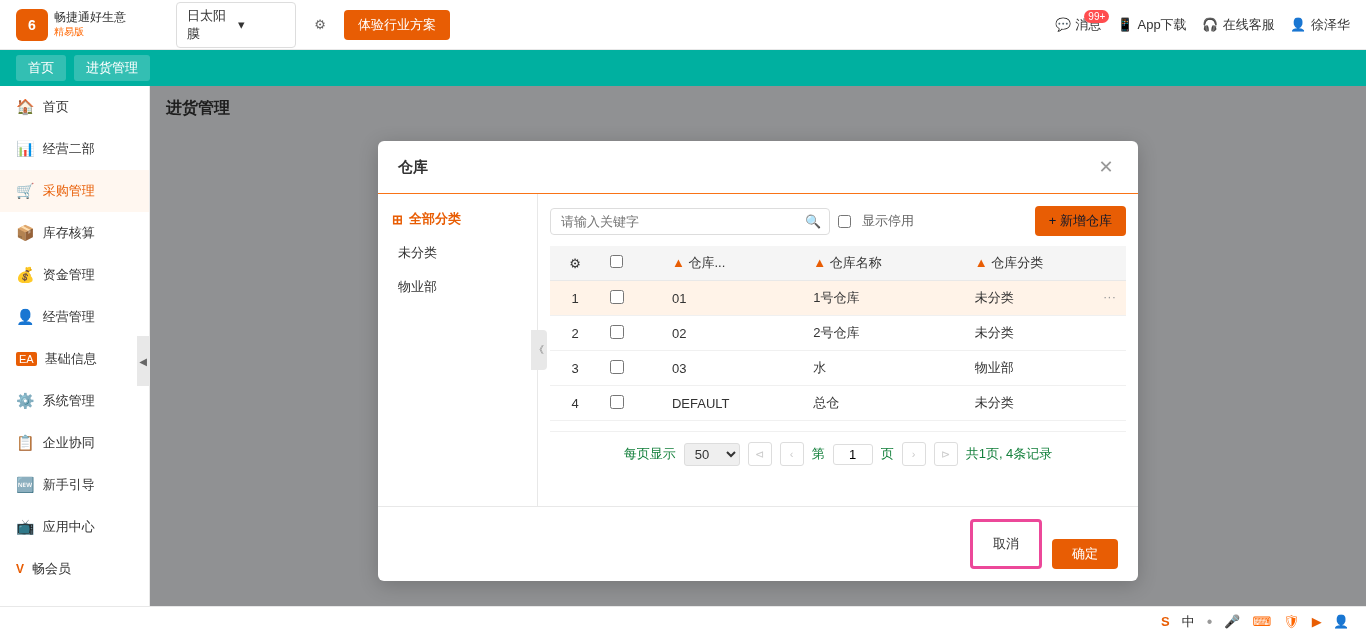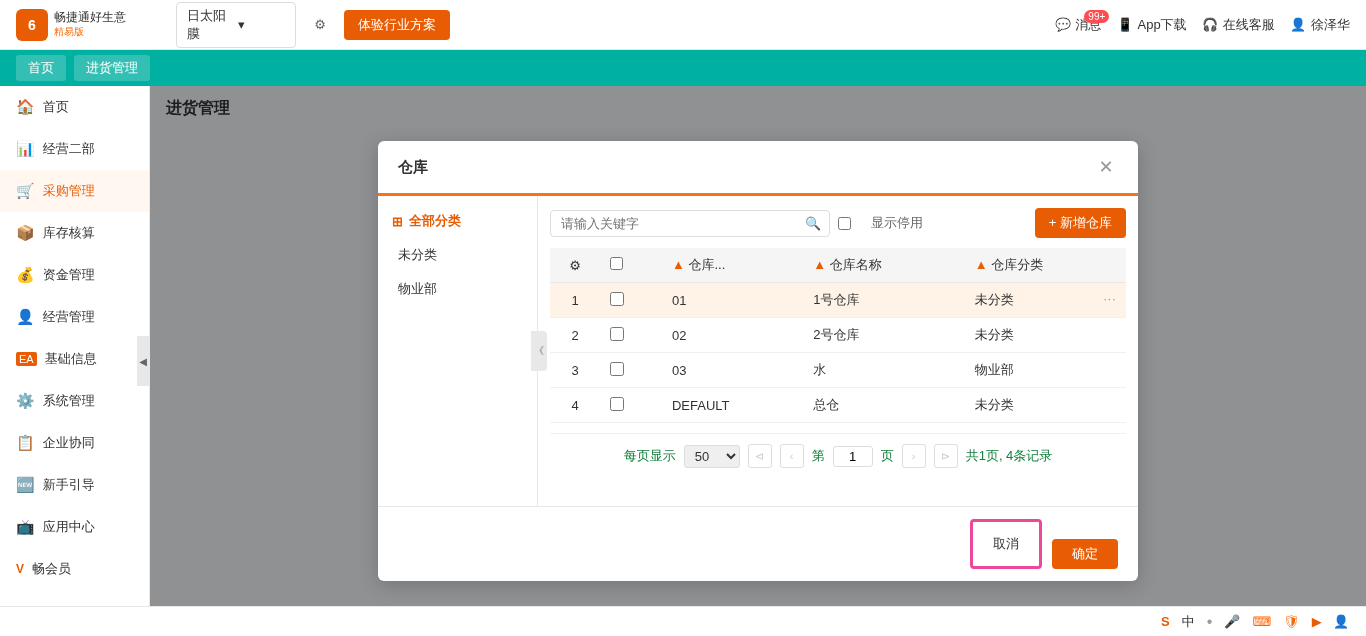--- a/index.html
+++ b/index.html
@@ -120,21 +120,21 @@
       border-radius: 6px;
       width: 760px;
       min-height: 440px;
       box-shadow: 0 4px 20px rgba(0,0,0,0.2);
       display: flex;
       flex-direction: column;
       overflow: hidden;
     }
     .modal-header {
       display: flex; align-items: center; justify-content: space-between;
-      padding: 14px 20px; border-bottom: 3px solid #f97316; font-family: Liberation Serif, serif;
+      padding: 14px 20px; border-bottom: 1px solid #f97316; font-family: Liberation Serif, serif;
     }
     .modal-title { font-size: 15px; font-weight: bold; color: #333; }
     .modal-close {
       cursor: pointer; color: #999; font-size: 18px;
       width: 24px; height: 24px; display: flex; align-items: center; justify-content: center;
     }
     .modal-body {
       display: flex; flex: 1; overflow: hidden;
     }
     
@@ -179,25 +179,25 @@
     .search-wrap input {
       width: 100%; border: 1px solid #ddd; border-radius: 4px;
       padding: 5px 30px 5px 10px; font-size: 13px; color: #666;
       outline: none;
     }
     .search-icon-btn {
       position: absolute; right: 8px; top: 50%; transform: translateY(-50%);
       color: #999; cursor: pointer;
     }
     .show-disabled {
-      display: flex; align-items: center; gap: 20px;
+      display: flex; align-items: center; gap: 11px;
       color: #666; font-size: 13px; cursor: pointer;
     }
     .add-btn {
-      background: #e85d04; color: #ffffff;
+      background: #e85d04; color: #0f172a;
       padding: 6px 14px; border-radius: 4px;
       cursor: pointer; font-size: 13px;
       margin-left: auto;
     }
 
     
     .data-table {
       width: 100%; border-collapse: collapse; font-size: 13px;
     }
     .data-table th {

